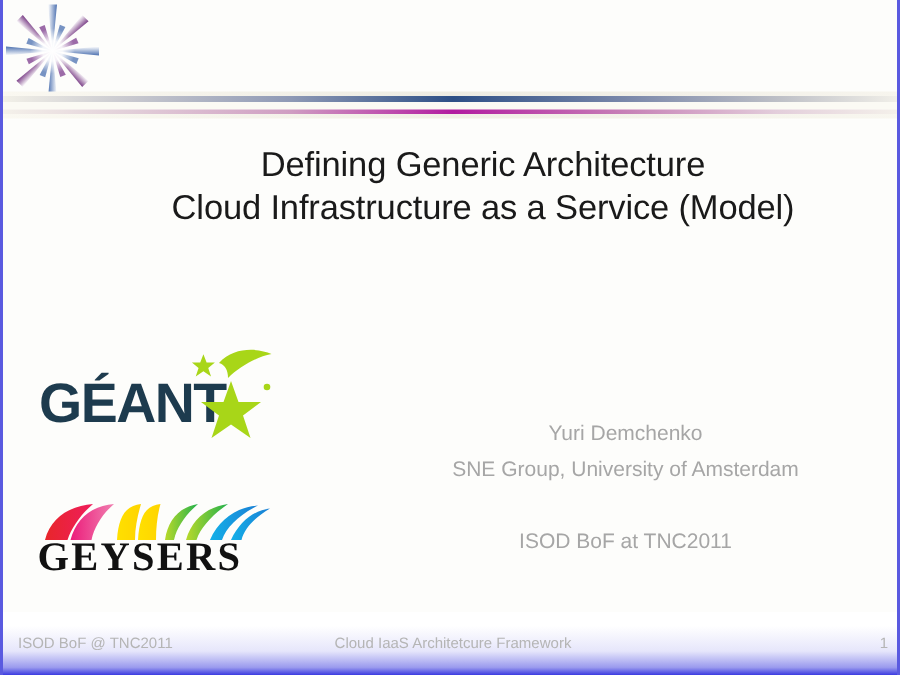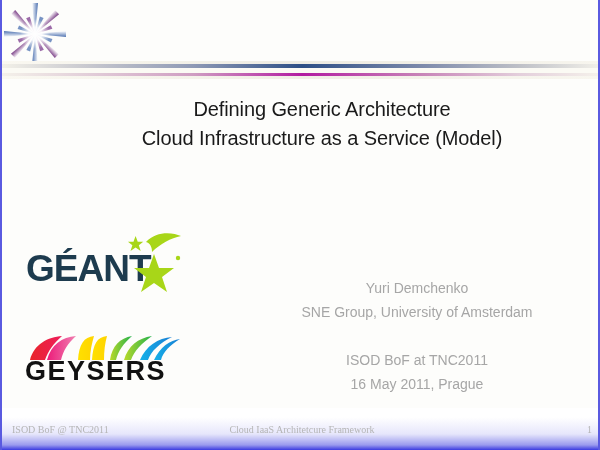--- a/index.html
+++ b/index.html
@@ -68,21 +68,21 @@
   
   .title-block {
     position: absolute;
     left: 60px;
     top: 95px;
     width: 520px;
     text-align: center;
     color: #1a1a1a;
   }
   .title-main {
-    font-size: 20px;
+    font-size: 23px;
     line-height: 29px;
     letter-spacing: -0.1px;
   }
   .title-for {
     font-size: 15px;
     line-height: 21px;
   }
 
   
   .author-block {
@@ -122,41 +122,41 @@
     position: absolute;
     left: 18px;
     top: 334px;
     width: 165px;
     height: 52px;
   }
   .geysers-word {
     position: absolute;
     left: 5px;
     top: 22px;
-    font-family: Liberation Sans, sans-serif;
+    font-family: Liberation Serif, serif;
     font-size: 27px;
     font-weight: bold;
     color: #111111;
     letter-spacing: 1.5px;
     transform: scaleX(1.0);
   }
 
   
   .footer-bg {
     position: absolute;
     left: 0;
     top: 408px;
     width: 600px;
     height: 42px;
     background: linear-gradient(to bottom, #ffffff 0%, #ffffff 22%, #e6e6fb 62%, #9a9aee 88%, #3b3be0 100%);
   }
   .footer-text {
     position: absolute;
     top: 424px;
-    font-family: Liberation Serif, serif;
+    font-family: Liberation Sans, sans-serif;
     font-size: 10px;
     color: #b5b5b5;
     white-space: nowrap;
   }
   .footer-left { left: 10px; }
   .footer-center { left: 0; width: 600px; text-align: center; }
   .footer-page { left: 0; width: 590px; text-align: right; }
 </style>
 </head>
 <body>
@@ -215,21 +215,20 @@
   <div class="title-block">
     <div class="title-main">Defining Generic Architecture</div>
     <div class="title-main">Cloud Infrastructure as a Service (Model)</div>
   </div>
 
   <div class="author-block">
     <div>Yuri Demchenko</div>
     <div>SNE Group, University of Amsterdam</div>
     <div class="gap"></div>
     <div>ISOD BoF at TNC2011</div>
-    <div>16 May 2011, Prague</div>
   </div>
 
   <div class="geant-logo">
     <div class="geant-word">GÉANT</div>
     <svg style="position:absolute; left:100px; top:0px;" width="62" height="62" viewBox="0 0 62 62" xmlns="http://www.w3.org/2000/svg">
 
       <path d="M30 22 L35 36 L50 36 L38 45 L43 60 L30 51 L17 60 L22 45 L10 36 L25 36 Z" fill="#a8d618"></path>
 
       <path d="M16 6 L18.5 12.5 L25 12.5 L19.8 16.8 L22 23.5 L16 19.5 L10 23.5 L12.2 16.8 L7 12.5 L13.5 12.5 Z" fill="#a8d618" transform="translate(-2,-1) scale(0.85)"></path>
 

